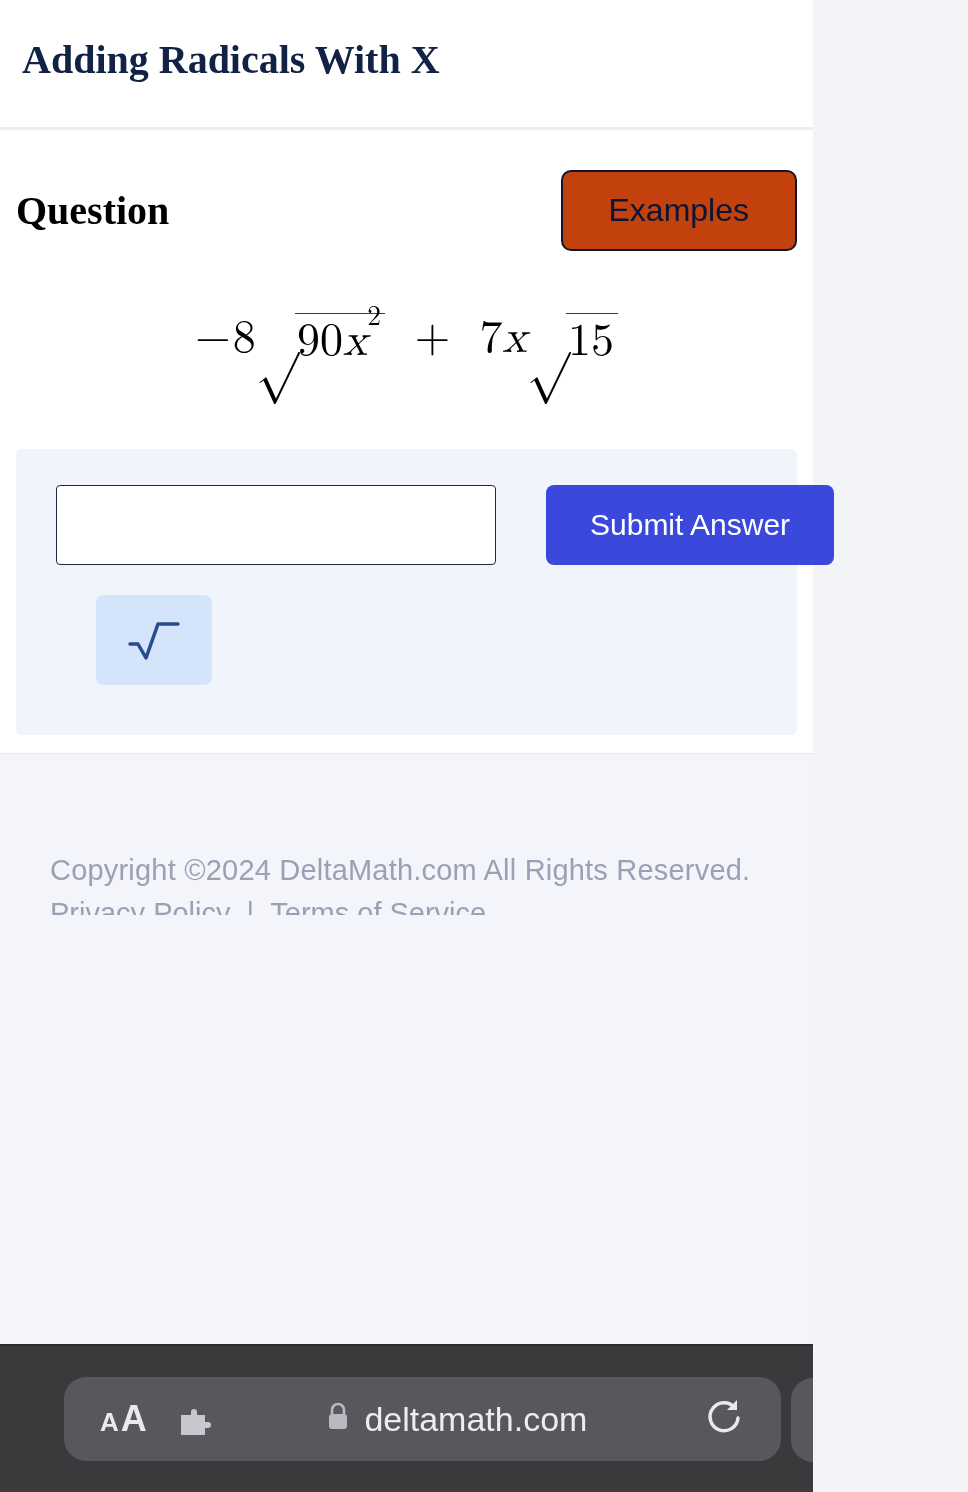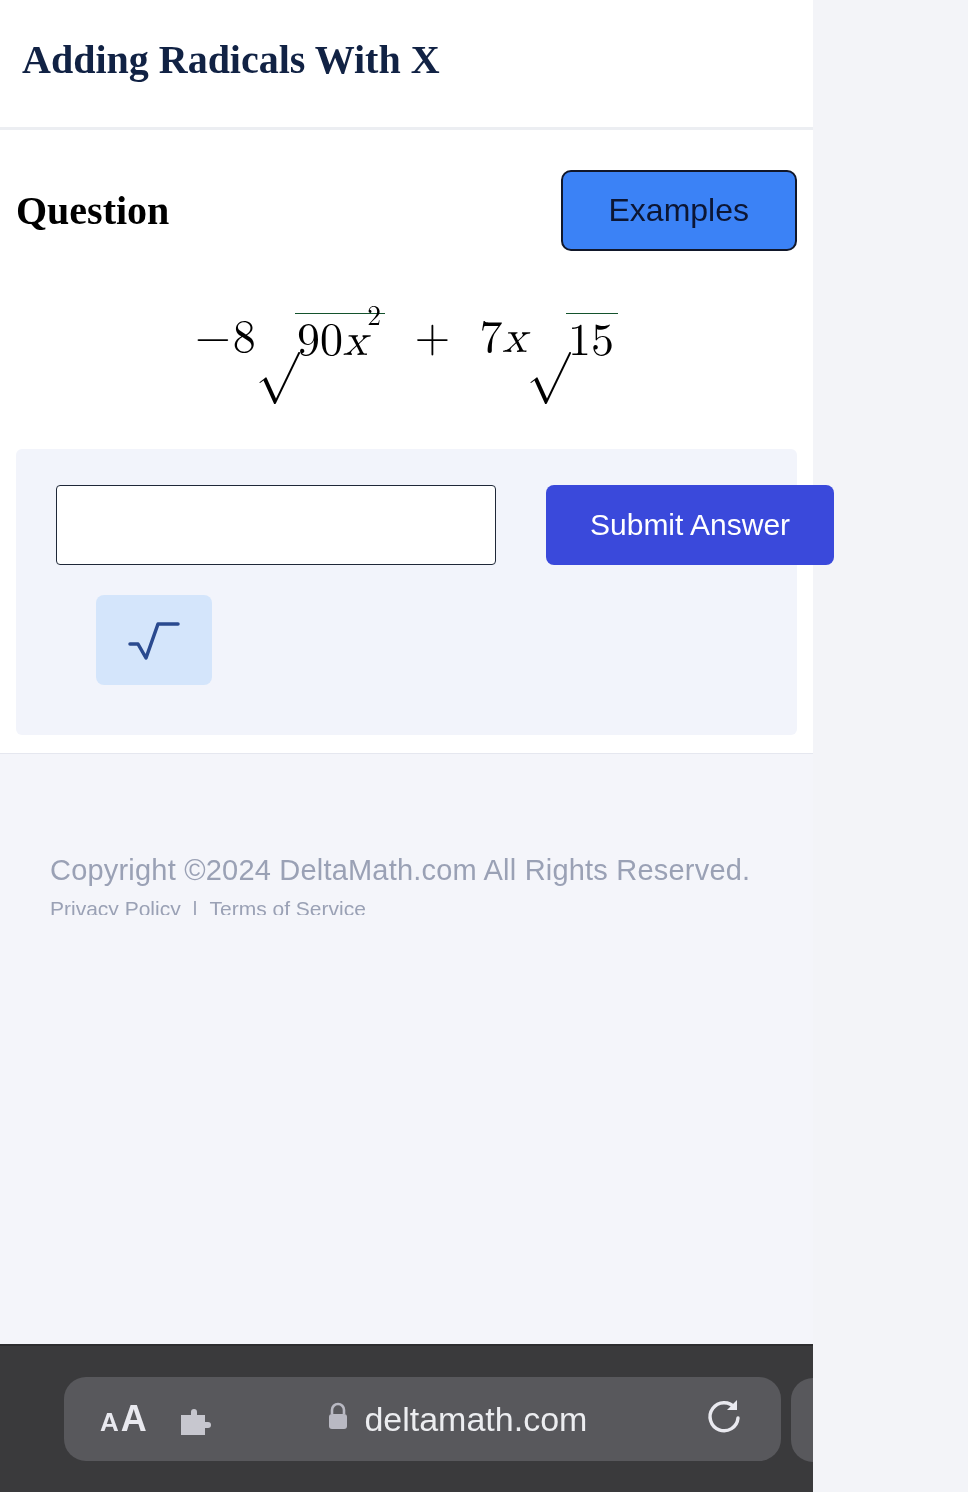--- a/index.html
+++ b/index.html
@@ -3,21 +3,21 @@
 <meta charset="utf-8">
 <style>
   * { box-sizing: border-box; margin: 0; padding: 0; }
   html, body { width: 968px; height: 1492px; font-family: Georgia, 'Times New Roman', serif; background: #f3f4f8; overflow: hidden; }
   .page { width: 813px; height: 1492px; display: flex; flex-direction: column; }
   .title-bar { background: #fff; padding: 36px 22px 44px 22px; border-bottom: 3px solid #eceef2; }
   .title-bar h1 { font-family: Georgia, serif; font-weight: 700; font-size: 40px; color: #112244; }
   .content { background: #fff; flex: 0 0 auto; padding: 40px 16px 18px 16px; border-bottom: 1px solid #e5e7ef; }
   .q-row { display: flex; justify-content: space-between; align-items: center; margin-bottom: 60px; }
   .q-row h2 { font-size: 40px; font-weight: 700; color: #000; }
-  .examples-btn { border: 2px solid #11172a; background: #3b82f6; color: #0c1634; font-size: 32px; padding: 20px 46px; border-radius: 10px; font-family: -apple-system, BlinkMacSystemFont, 'Segoe UI', sans-serif; cursor: pointer; }
+  .examples-btn { border: 2px solid #11172a; background: #c2410c; color: #0c1634; font-size: 32px; padding: 20px 46px; border-radius: 10px; font-family: -apple-system, BlinkMacSystemFont, 'Segoe UI', sans-serif; cursor: pointer; }
   .prompt { font-size: 39px; color: #000; font-family: Georgia, serif; margin-bottom: 80px; }
   .expression { text-align: center; font-size: 46px; font-family: 'Latin Modern Math', 'STIX Two Math', 'Cambria Math', Georgia, serif; margin-bottom: 80px; }
   .minus { margin-right: 2px; }
   .sqrt-wrap { display: inline-flex; align-items: flex-start; position: relative; }
   .surd { font-size: 52px; line-height: 0.9; position: relative; top: 2px; }
   .radicand { border-top: 1px solid #14532d; padding: 0 4px 0 2px; display: inline-block; font-style: italic; margin-left: -4px; }
   .radicand .upright { font-style: normal; }
   .radicand sup { font-size: 0.6em; font-style: normal; position: relative; top: -0.5em; }
   .varx { font-style: italic; }
   .plus { margin: 0 14px; }
@@ -32,21 +32,21 @@
   .kb-icon::after { content: ""; position: absolute; top: 17px; left: 6px; right: 6px; height: 5px;
     background-image: radial-gradient(circle, #2a3550 2.2px, transparent 2.2px);
     background-size: 8px 5px; background-repeat: repeat-x; }
   .input-row { display: flex; align-items: stretch; gap: 50px; margin-bottom: 30px; }
   .answer-input { flex: 0 0 auto; width: 440px; height: 80px; border: 1.5px solid #1f2838; border-radius: 4px; background: #fff; font-size: 28px; padding: 0 14px; }
   .submit-btn { flex: 0 0 auto; background: #3a49db; color: #fff; border: none; border-radius: 8px; font-size: 30px; padding: 0 44px; height: 80px; cursor: pointer; font-family: -apple-system, BlinkMacSystemFont, 'Segoe UI', sans-serif; }
   .sqrt-tool { width: 116px; height: 90px; background: #d4e5fb; border-radius: 8px; display: flex; align-items: center; justify-content: center; cursor: pointer; margin-left: 40px; border: none; }
   .sqrt-tool svg { width: 56px; height: 48px; }
   .footer-area { flex: 1 1 auto; background: #f4f5fa; padding: 100px 50px 0 50px; position: relative; }
   .copyright { font-family: -apple-system, BlinkMacSystemFont, 'Segoe UI', sans-serif; font-size: 29px; color: #9aa1b5; letter-spacing: 0.2px; }
-  .copyright-cut { font-family: -apple-system, BlinkMacSystemFont, 'Segoe UI', sans-serif; font-size: 21px; color: #9aa1b5; margin-top: 10px; overflow: hidden; height: 18px; }
+  .copyright-cut { font-family: -apple-system, BlinkMacSystemFont, 'Segoe UI', sans-serif; font-size: 29px; color: #9aa1b5; margin-top: 10px; overflow: hidden; height: 18px; }
   .browser-bar { position: absolute; left: 0; right: 0; bottom: 0; height: 148px; background: #3a3a3c; border-top: 2px solid #2d2d2f; display: flex; align-items: center; padding: 0 24px; }
   .url-pill { flex: 1; height: 84px; background: #58585c; border-radius: 22px; display: flex; align-items: center; padding: 0 36px; margin: 0 8px 0 40px; }
   .aa-group { display: flex; align-items: baseline; gap: 2px; margin-right: 20px; }
   .aa-small { color: #e9e9ef; font-family: -apple-system, sans-serif; font-size: 26px; font-weight: 600; }
   .aa-big { color: #e9e9ef; font-family: -apple-system, sans-serif; font-size: 36px; font-weight: 600; }
   .puzzle { width: 36px; height: 28px; position: relative; margin-left: 8px; top: 4px; }
   .url-center { flex: 1; display: flex; align-items: center; justify-content: center; gap: 14px; }
   .lock-icon svg { width: 24px; height: 30px; }
   .url-text { color: #ecedf0; font-family: -apple-system, sans-serif; font-size: 34px; }
   .reload svg { width: 42px; height: 42px; }

